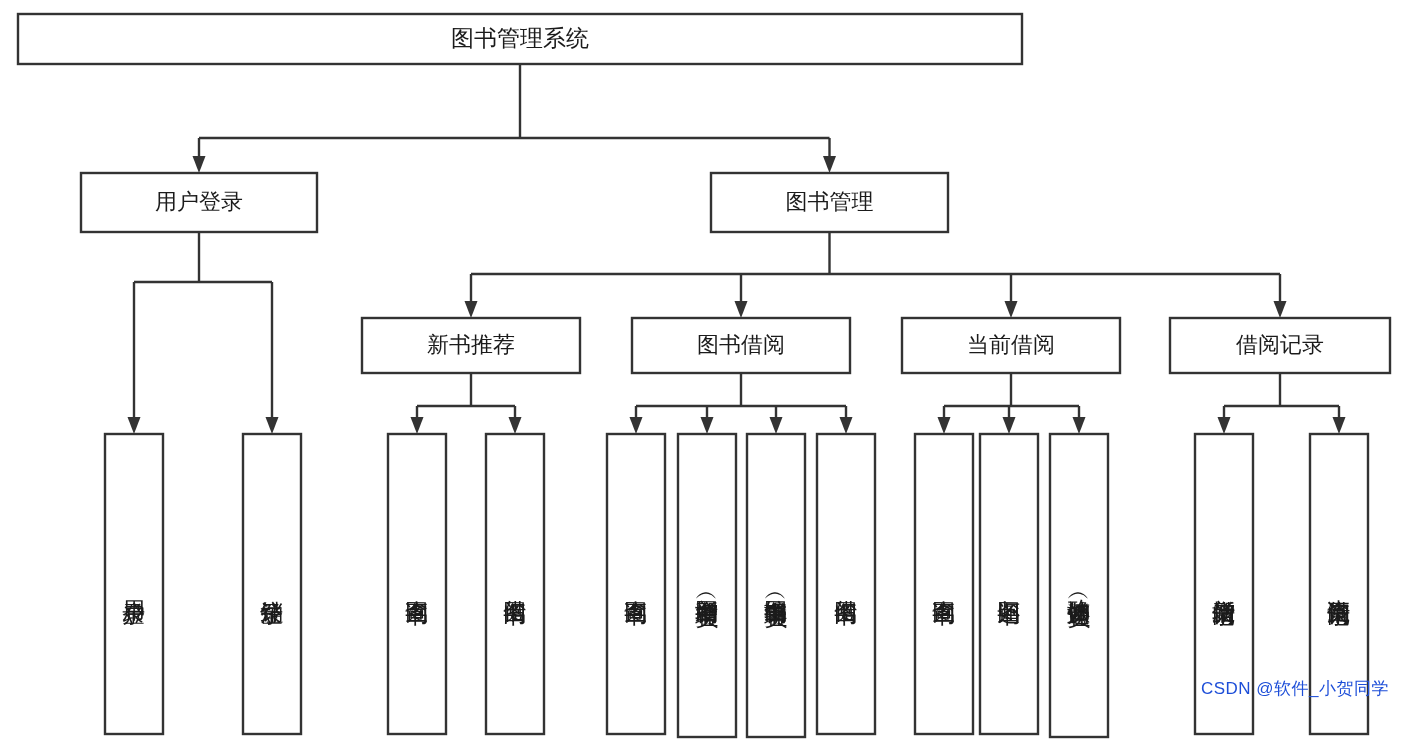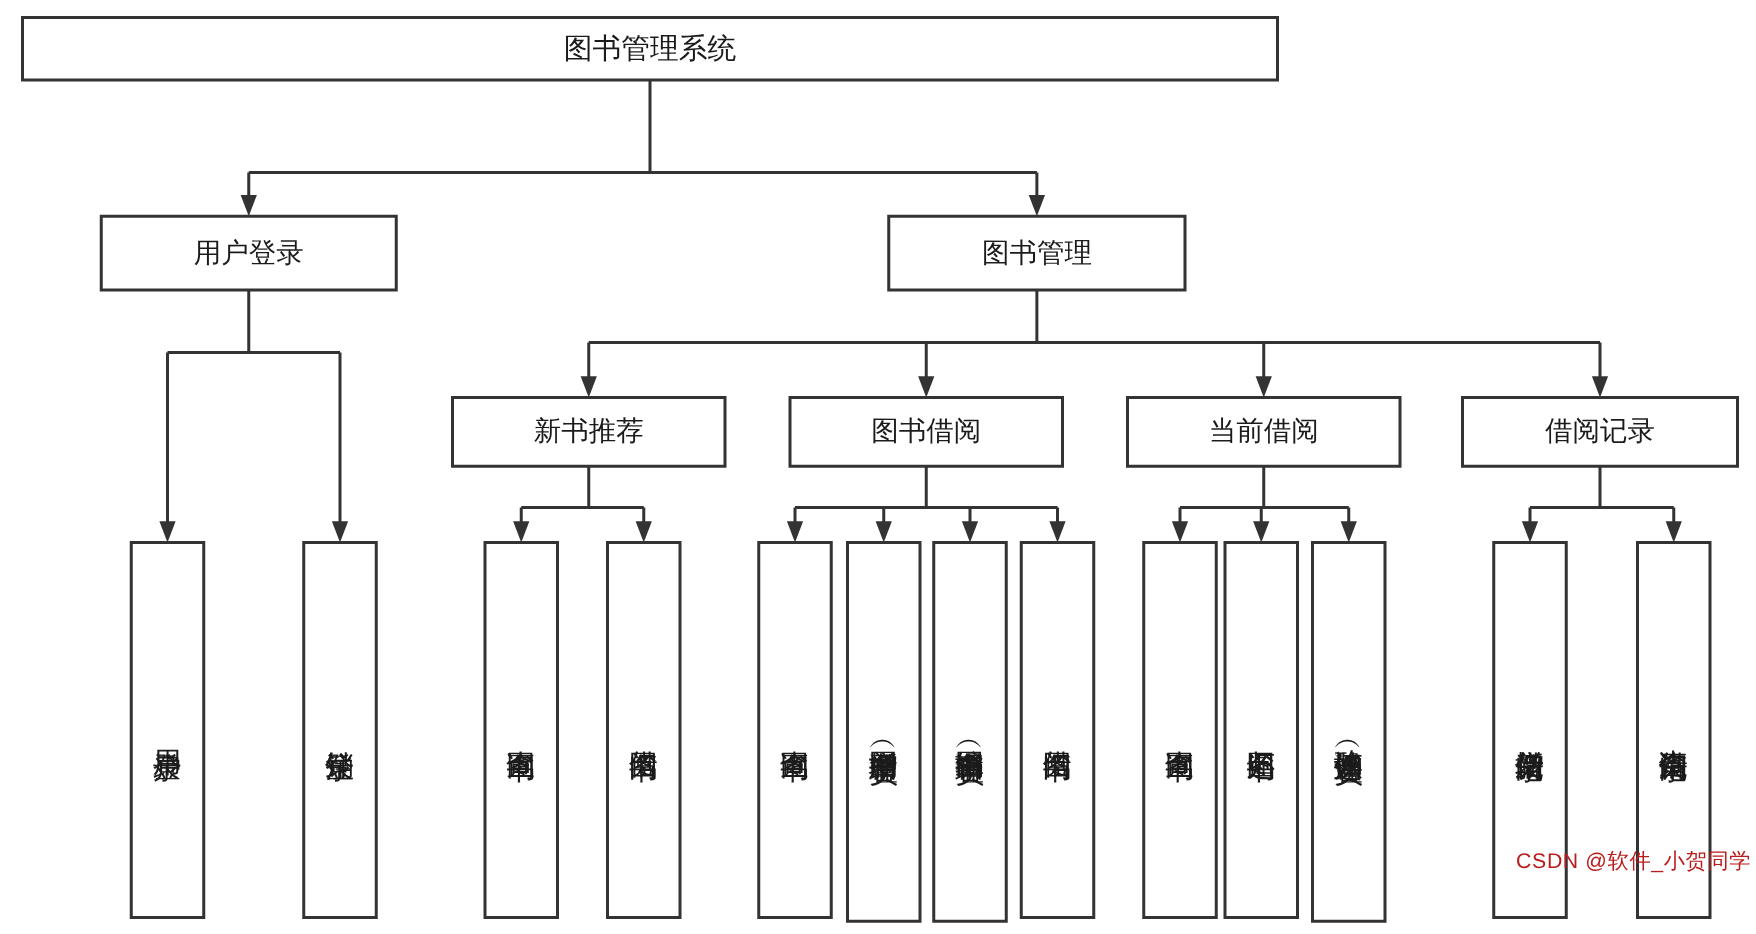--- a/index.html
+++ b/index.html
@@ -59,25 +59,25 @@
     font-size: 23px;
     line-height: 1.06;
     color: #1b1b1b;
     letter-spacing: 1px;
     text-align: center;
     white-space: nowrap;
     pointer-events: none;
   }
   #watermark {
     position: absolute;
-    right: 4px;
+    right: 16px;
     bottom: 6px;
     font-family: "Liberation Sans", "DejaVu Sans", sans-serif;
     font-size: 17px;
-    color: #b91c1c;
+    color: #1d4ed8;
     letter-spacing: 0.5px;
     white-space: nowrap;
   }
 </style>
 </head>
 <body>
 
 <div id="diagram-root">
 
   <svg id="diagram-svg" width="1405" height="747" viewBox="0 0 1405 747">

